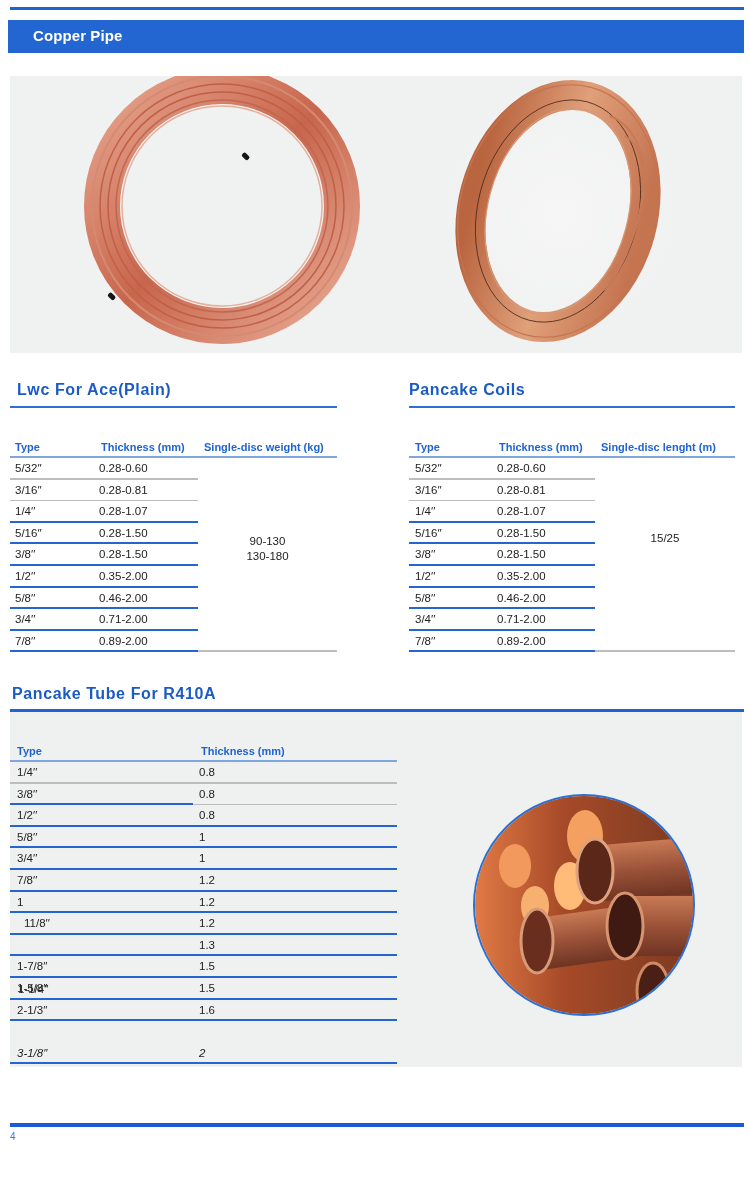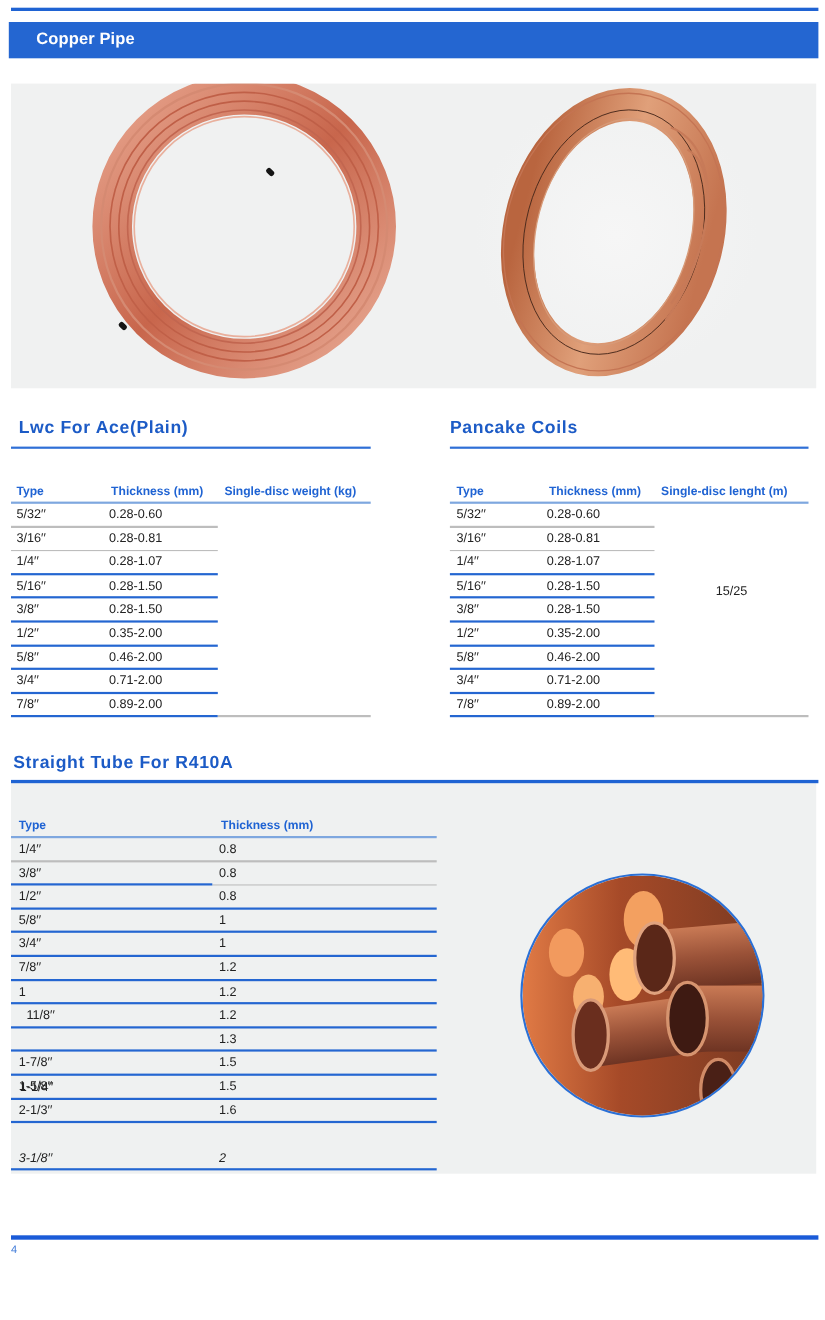--- a/index.html
+++ b/index.html
@@ -138,20 +138,24 @@
       <span style="left:89px;">0.71-2.00</span>
       <div class="line blue" style="width:188px;"></div>
     </div>
   <div class="row" style="top:194.8px; width:188px;">
       <span style="left:5px;">7/8′′</span>
       <span style="left:89px;">0.89-2.00</span>
       <div class="line blue" style="width:188px;"></div>
     </div>
   <div class="tail-grey" style="left:188px; top:214.4px; width:139px;"></div>
 
+  <div class="merged" style="left:188px; top:98px; width:139px;">
+    <div>90-130</div>
+    <div>130-180</div>
+  </div>
 </div>
 
 <div class="section-title" style="left:409px; top:381px;">Pancake Coils</div>
 <div class="section-rule" style="left:409px; top:406px; width:326px;"></div>
 
 <div class="tbl" style="left:409px; top:436px; width:326px; height:220px;">
   <div class="hdr" style="width:326px;">
     <span style="left:6px;">Type</span>
     <span style="left:90px;">Thickness (mm)</span>
     <span style="left:192px;">Single-disc lenght (m)</span>
@@ -201,21 +205,21 @@
   <div class="row" style="top:194.8px; width:186px;">
       <span style="left:6px;">7/8′′</span>
       <span style="left:88px;">0.89-2.00</span>
       <div class="line blue" style="width:186px;"></div>
     </div>
   <div class="tail-grey" style="left:186px; top:214.4px; width:140px;"></div>
 
   <div class="merged" style="left:186px; top:95px; width:140px;">15/25</div>
 </div>
 
-<div class="section-title" style="left:12px; top:685px;">Straight Tube For R410A</div>
+<div class="section-title" style="left:12px; top:685px;">Pancake Tube For R410A</div>
 <div class="r410-block"></div>
 <div class="r410-rule"></div>
 
 <div class="tbl" style="left:10px; top:740px; width:387px; height:330px;">
   <div class="hdr" style="width:387px;">
     <span style="left:7px;">Type</span>
     <span style="left:191px;">Thickness (mm)</span>
   </div>
   <div class="hdr-line" style="width:387px;"></div>
 

